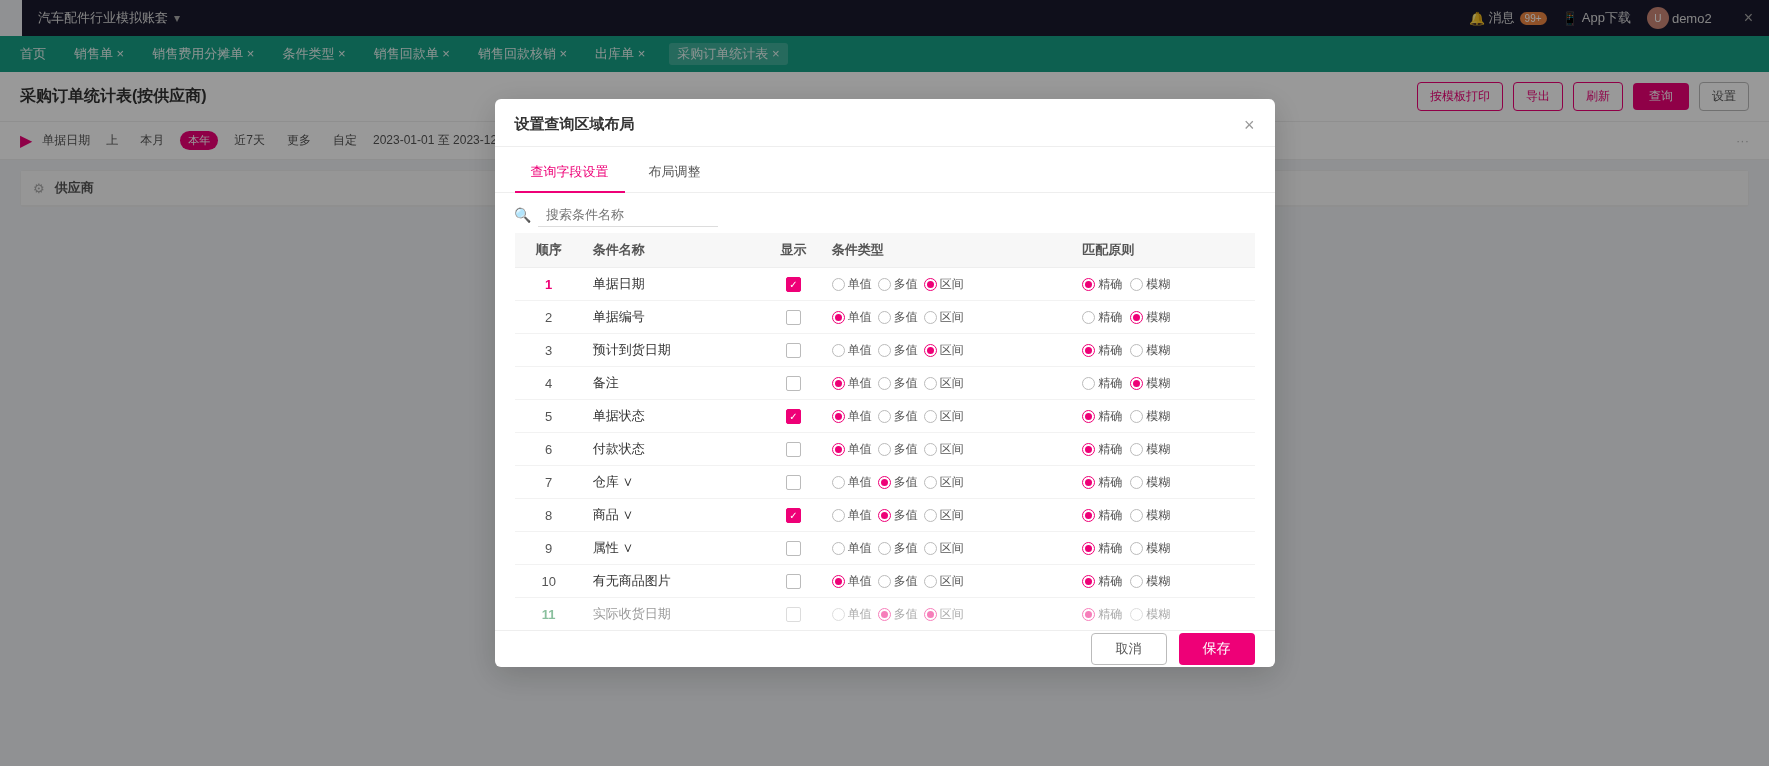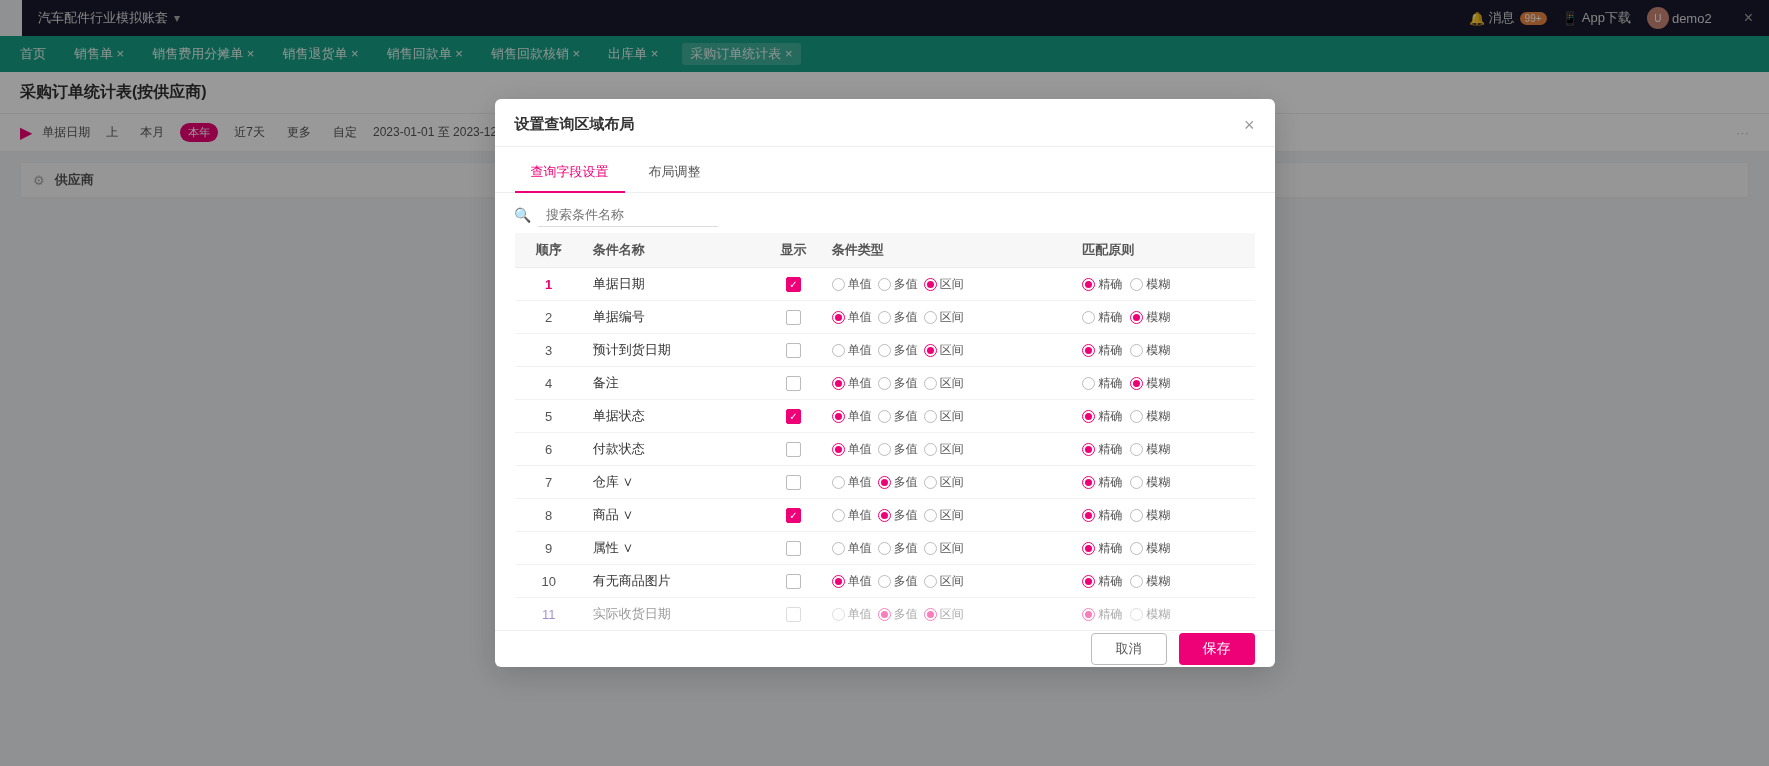--- a/index.html
+++ b/index.html
@@ -19,24 +19,23 @@
     .top-bar-left { font-size: 13px; color: #ddd; display: flex; align-items: center; gap: 6px; }
     .top-bar-right { display: flex; align-items: center; gap: 16px; font-size: 13px; color: #ddd; }
     .top-bar-right .badge { background: #e84; color: white; border-radius: 10px; font-size: 10px; padding: 1px 5px; margin-left: 2px; }
     .top-bar-right .close-x { color: #aaa; cursor: pointer; font-size: 16px; margin-left: 16px; }
 
     
     .page-header {
       background: #fff;
       padding: 10px 20px;
       display: flex;
-      align-items: flex-start;
+      align-items: center;
       justify-content: space-between;
       border-bottom: 1px solid #eee;
-      flex-direction: column;
     }
     .page-title { font-size: 16px; font-weight: bold; color: #333; }
     .page-actions { display: flex; align-items: center; gap: 10px; }
     .btn-print { border: 1px solid #e07; color: #e07; background: #fff; padding: 5px 12px; border-radius: 4px; cursor: pointer; font-size: 12px; }
     .btn-export { border: 1px solid #e07; color: #e07; background: #fff; padding: 5px 12px; border-radius: 4px; cursor: pointer; font-size: 12px; }
     .btn-refresh { border: 1px solid #e07; color: #e07; background: #fff; padding: 5px 12px; border-radius: 4px; cursor: pointer; font-size: 12px; }
     .btn-query { background: #e07; color: #fff; padding: 5px 16px; border-radius: 4px; cursor: pointer; font-size: 12px; border: none; }
 
     
     .filter-bar {
@@ -266,29 +265,36 @@
       <span>demo2</span>
     </span>
     <span class="close-x">×</span>
   </div>
 </div>
 
 <div class="teal-bar">
   <span class="teal-nav-item">首页</span>
   <span class="teal-nav-item">销售单 ×</span>
   <span class="teal-nav-item">销售费用分摊单 ×</span>
-  <span class="teal-nav-item">销售退货单 ×</span>
+  <span class="teal-nav-item">条件类型 ×</span>
   <span class="teal-nav-item">销售回款单 ×</span>
   <span class="teal-nav-item">销售回款核销 ×</span>
   <span class="teal-nav-item">出库单 ×</span>
   <span class="teal-nav-item active-tab">采购订单统计表 ×</span>
 </div>
 
 <div class="page-header">
   <div class="page-title">采购订单统计表(按供应商)</div>
+  <div class="page-actions">
+    <button class="btn-print">按模板打印</button>
+    <button class="btn-export">导出</button>
+    <button class="btn-refresh">刷新</button>
+    <button class="btn-query">查询</button>
+    <button class="btn-cancel" style="font-size:12px;padding:5px 12px;">设置</button>
+  </div>
 </div>
 
 <div class="filter-bar">
   <span style="color:#e07;cursor:pointer;font-size:16px;">▶</span>
   <span class="filter-date-label">单据日期</span>
   <span class="filter-btn">上</span>
   <span class="filter-btn">本月</span>
   <span class="filter-tag">本年</span>
   <span class="filter-btn">近7天</span>
   <span class="filter-btn">更多</span>
@@ -663,21 +669,21 @@
                     <span class="radio-label">精确</span>
                   </span>
                   <span class="radio-wrap">
                     <span class="radio"></span>
                     <span class="radio-label">模糊</span>
                   </span>
                 </div>
               </td>
             </tr>
             <tr style="opacity: 0.5;">
-              <td style="text-align: center;"><span style="color: #4c1d95; font-weight: normal;">11</span></td>
+              <td style="text-align: center;"><span style="color: #15803d; font-weight: bold;">11</span></td>
               <td>实际收货日期</td>
               <td style="text-align: center;"><span class="cb"></span></td>
               <td>
                 <div class="radio-group">
                   <span class="radio-wrap">
                     <span class="radio"></span>
                     <span class="radio-label">单值</span>
                   </span>
                   <span class="radio-wrap">
                     <span class="radio selected"></span>

